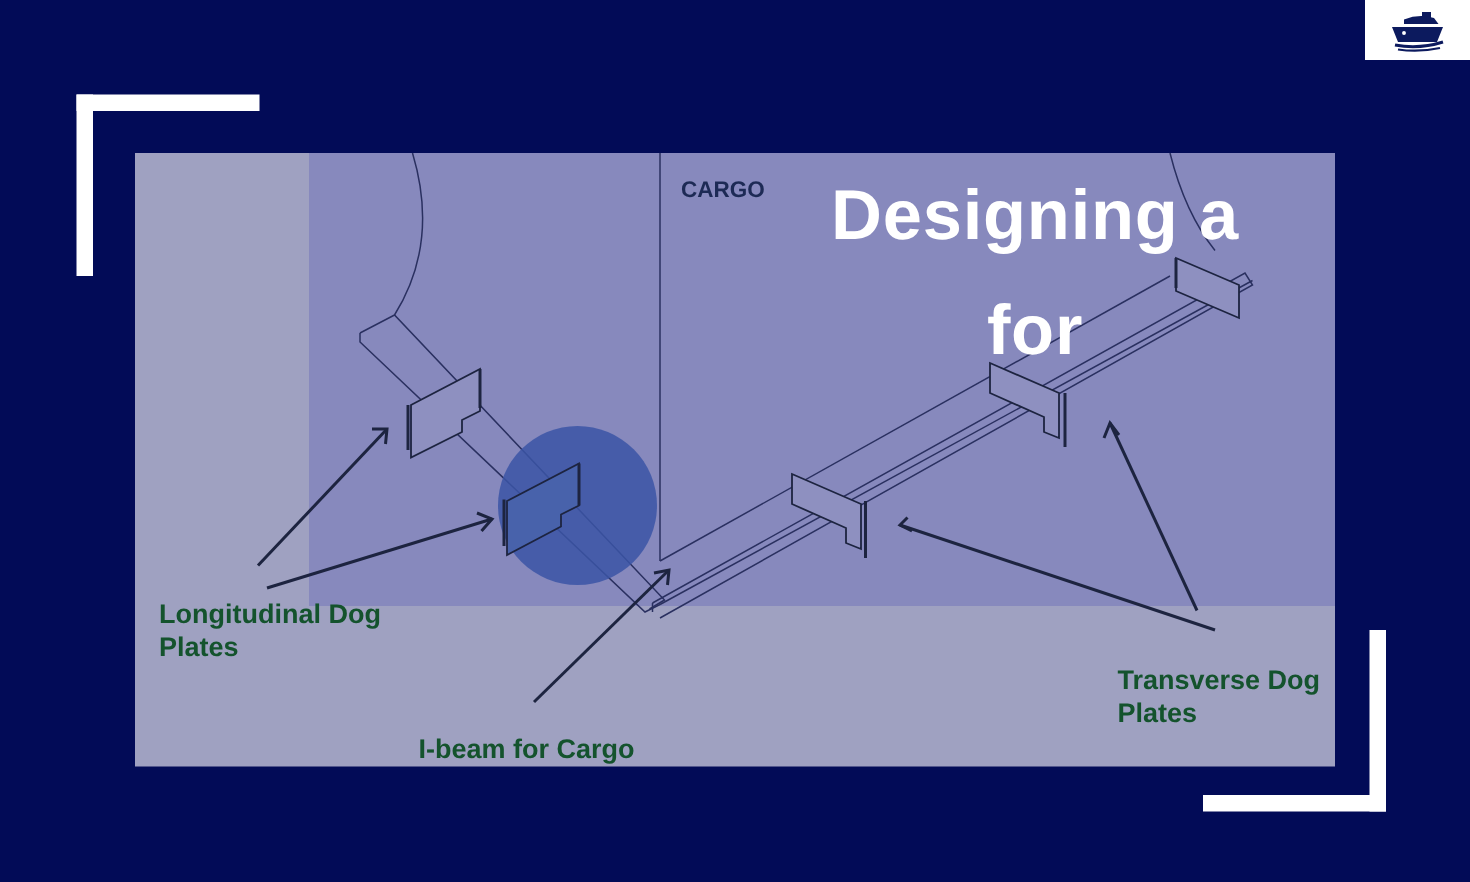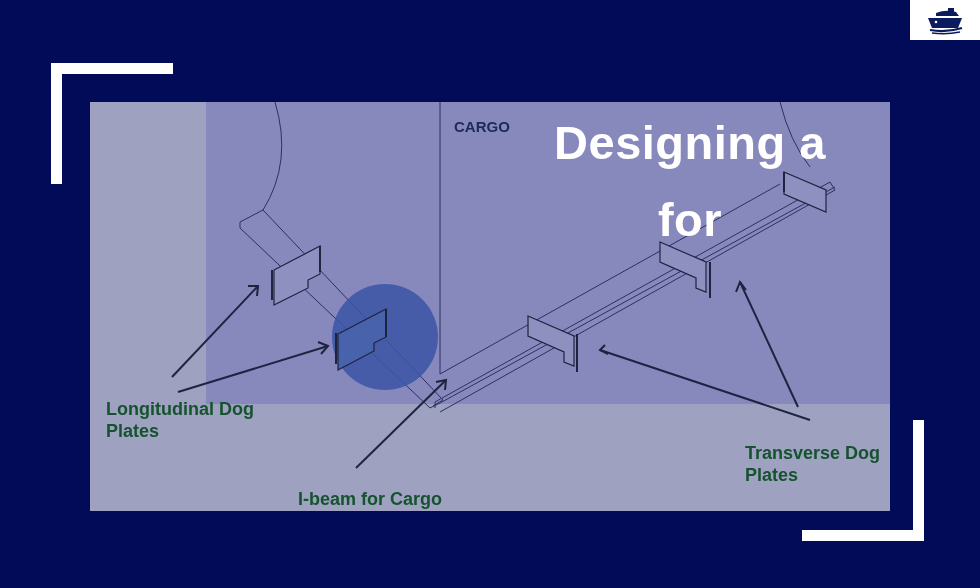--- a/index.html
+++ b/index.html
@@ -106,21 +106,21 @@
       <path d="M515 243 l-5 5 l8 4"></path>
       <line x1="708" y1="305" x2="650" y2="180"></line>
       <path d="M646 190 l4 -10 l6 8"></path>
     </g>
   </svg>
   <div class="cargo-label">CARGO</div>
   <div class="label" style="left:16px; top:296px;">
     <div>Longitudinal Dog</div>
     <div>Plates</div>
   </div>
-  <div class="label" style="left:208px; top:386px;">I-beam for Cargo</div>
+  <div class="label" style="left:189px; top:386px;">I-beam for Cargo</div>
   <div class="label" style="left:655px; top:316px;margin-top:24px;">
     <div>Transverse Dog</div>
     <div>Plates</div>
   </div>
 </div>
 
 <div class="title">
   <div>Designing a</div>
   <div>for</div>
 </div>

